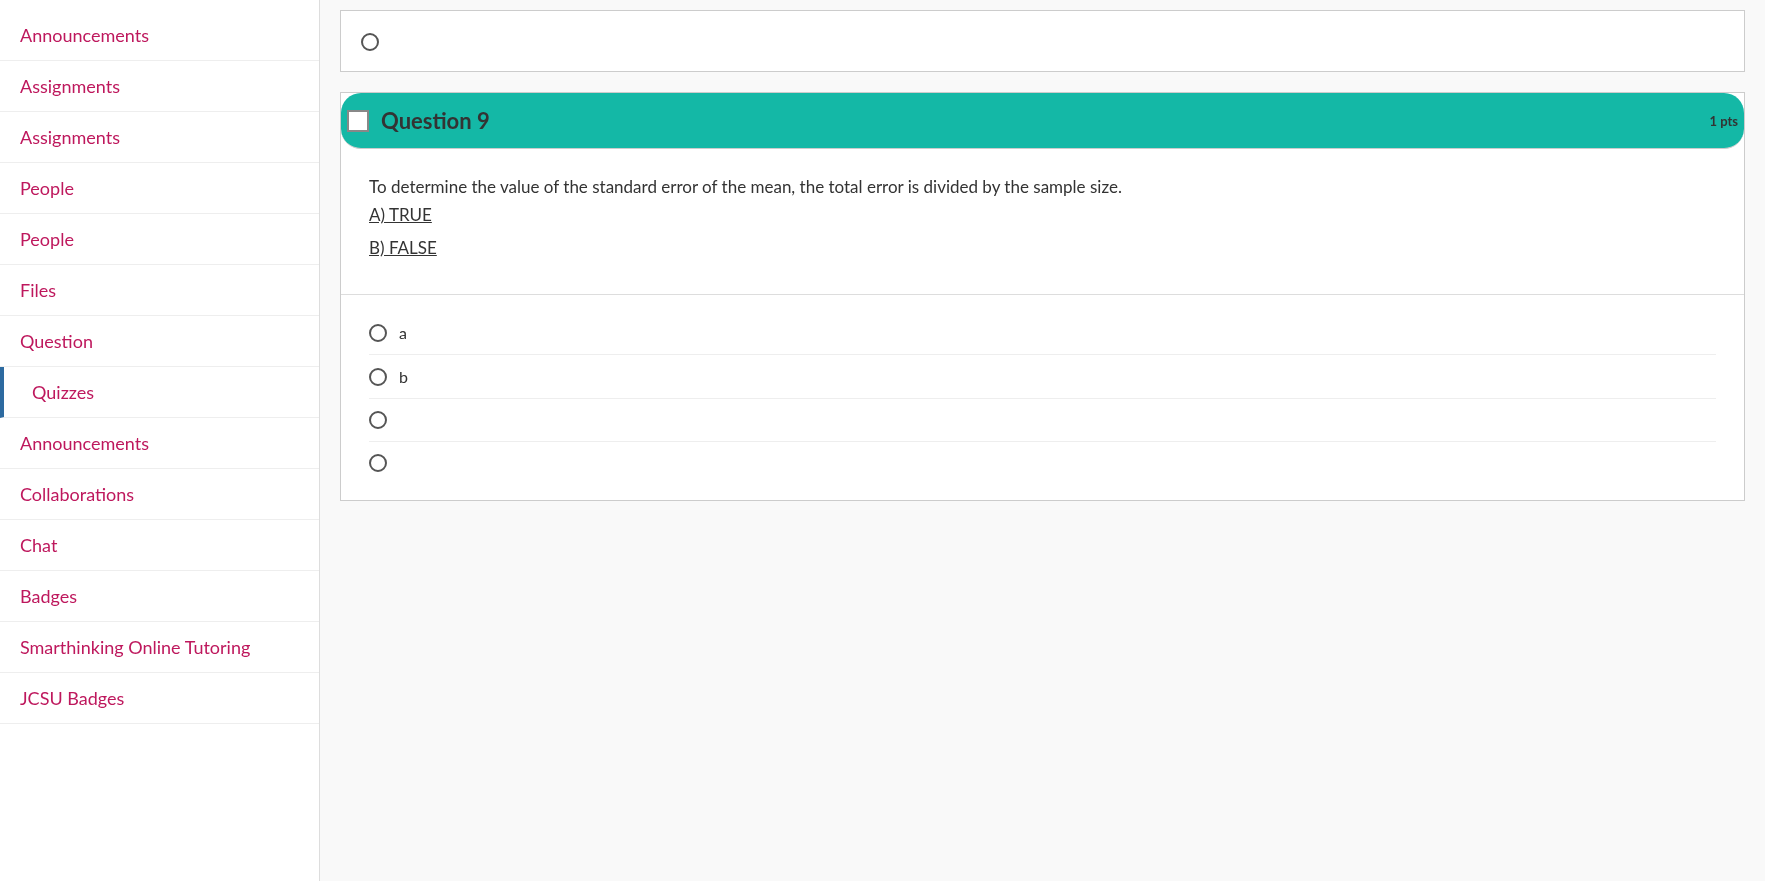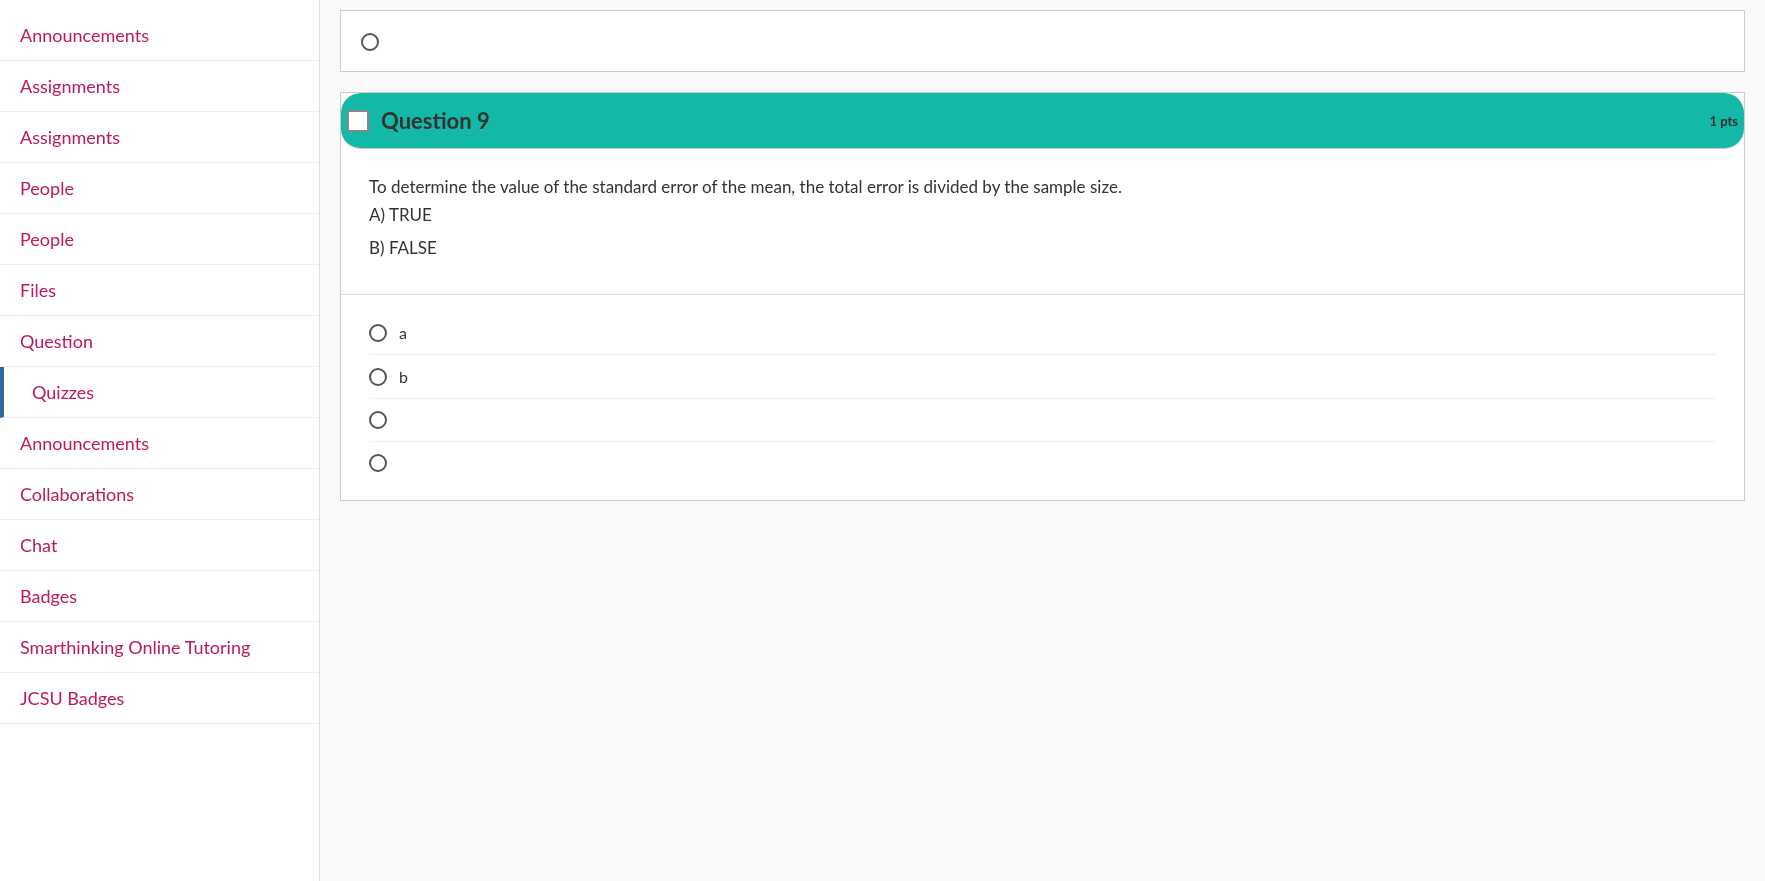--- a/index.html
+++ b/index.html
@@ -121,20 +121,21 @@
       font-size: 17px;
       color: #333;
       line-height: 1.6;
       margin-bottom: 4px;
     }
 
     .answer-option {
       font-size: 17px;
       color: #333;
       margin-bottom: 12px;
+      text-decoration: underline;
     }
 
     
     .answer-choices {
       border-top: 1px solid #ddd;
       padding: 16px 28px;
     }
 
     .answer-choice-row {
       display: flex;

